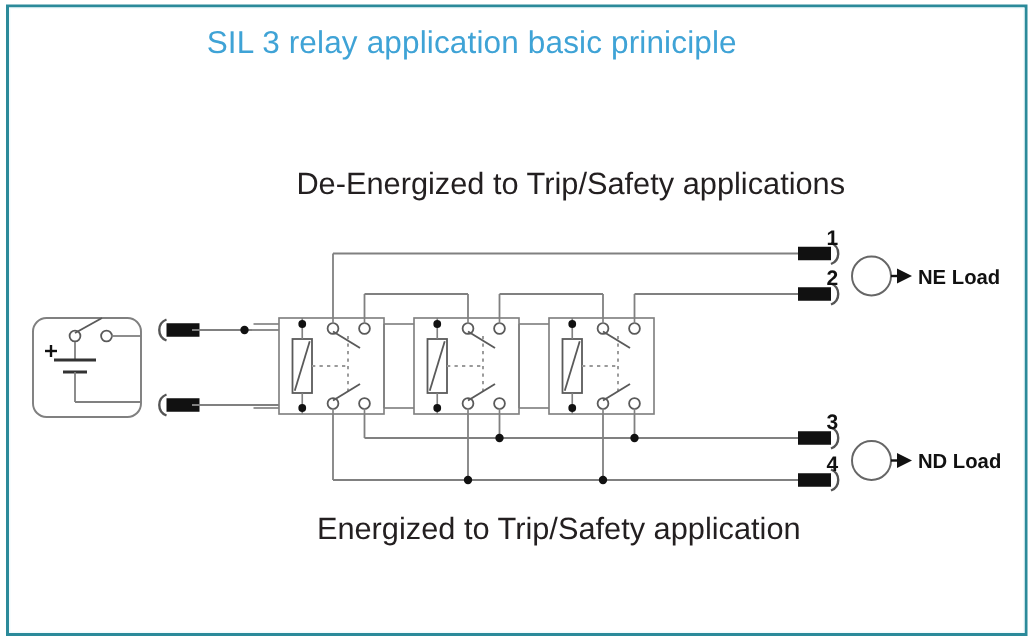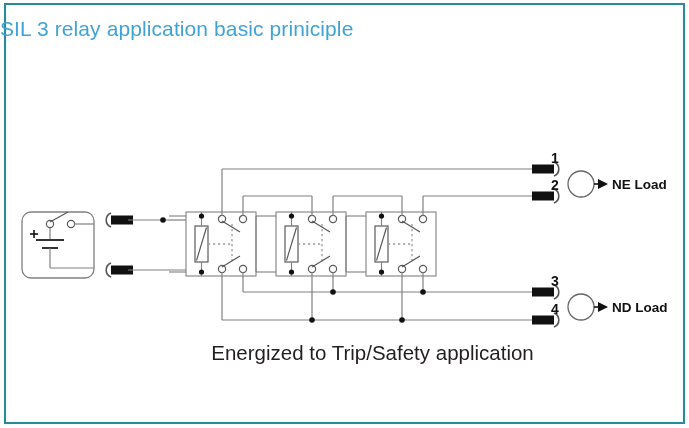--- a/index.html
+++ b/index.html
@@ -37,20 +37,21 @@
     height: 417px;
     box-sizing: border-box;
     border: 1px solid #f2fbfd;
     pointer-events: none;
   }
   #title {
     position: absolute;
     left: 0;
     top: 17px;
     width: 629px;
+    text-align: center;
     font-size: 21px;
     font-weight: 400;
     color: #3fa3d6;
     letter-spacing: 0.1px;
     white-space: nowrap;
   }
   #label-top {
     position: absolute;
     left: 0;
     top: 111px;
@@ -97,20 +98,21 @@
 </head>
 <body>
 
 <div id="page">
 
   <div class="frame-border"></div>
   <div class="frame-inner-glow"></div>
 
   <div id="title">SIL 3 relay application basic priniciple</div>
 
+  <div id="label-top">De-Energized to Trip/Safety applications</div>
   <div id="label-bottom">Energized to Trip/Safety application</div>
 
   <svg id="schematic" viewBox="0 0 689 428">
     <defs>
       <g id="terminal-glyph">
         <rect x="-14" y="-4.5" width="22" height="9" fill="#111111"></rect>
         <path d="M 8 -7 A 7.5 7.5 0 0 1 8 7" fill="none" stroke="#555555" stroke-width="1.6"></path>
       </g>
       <g id="relay-unit">
         <rect x="0" y="0" width="70" height="64" fill="none" stroke="#808080" stroke-width="1.1"></rect>

